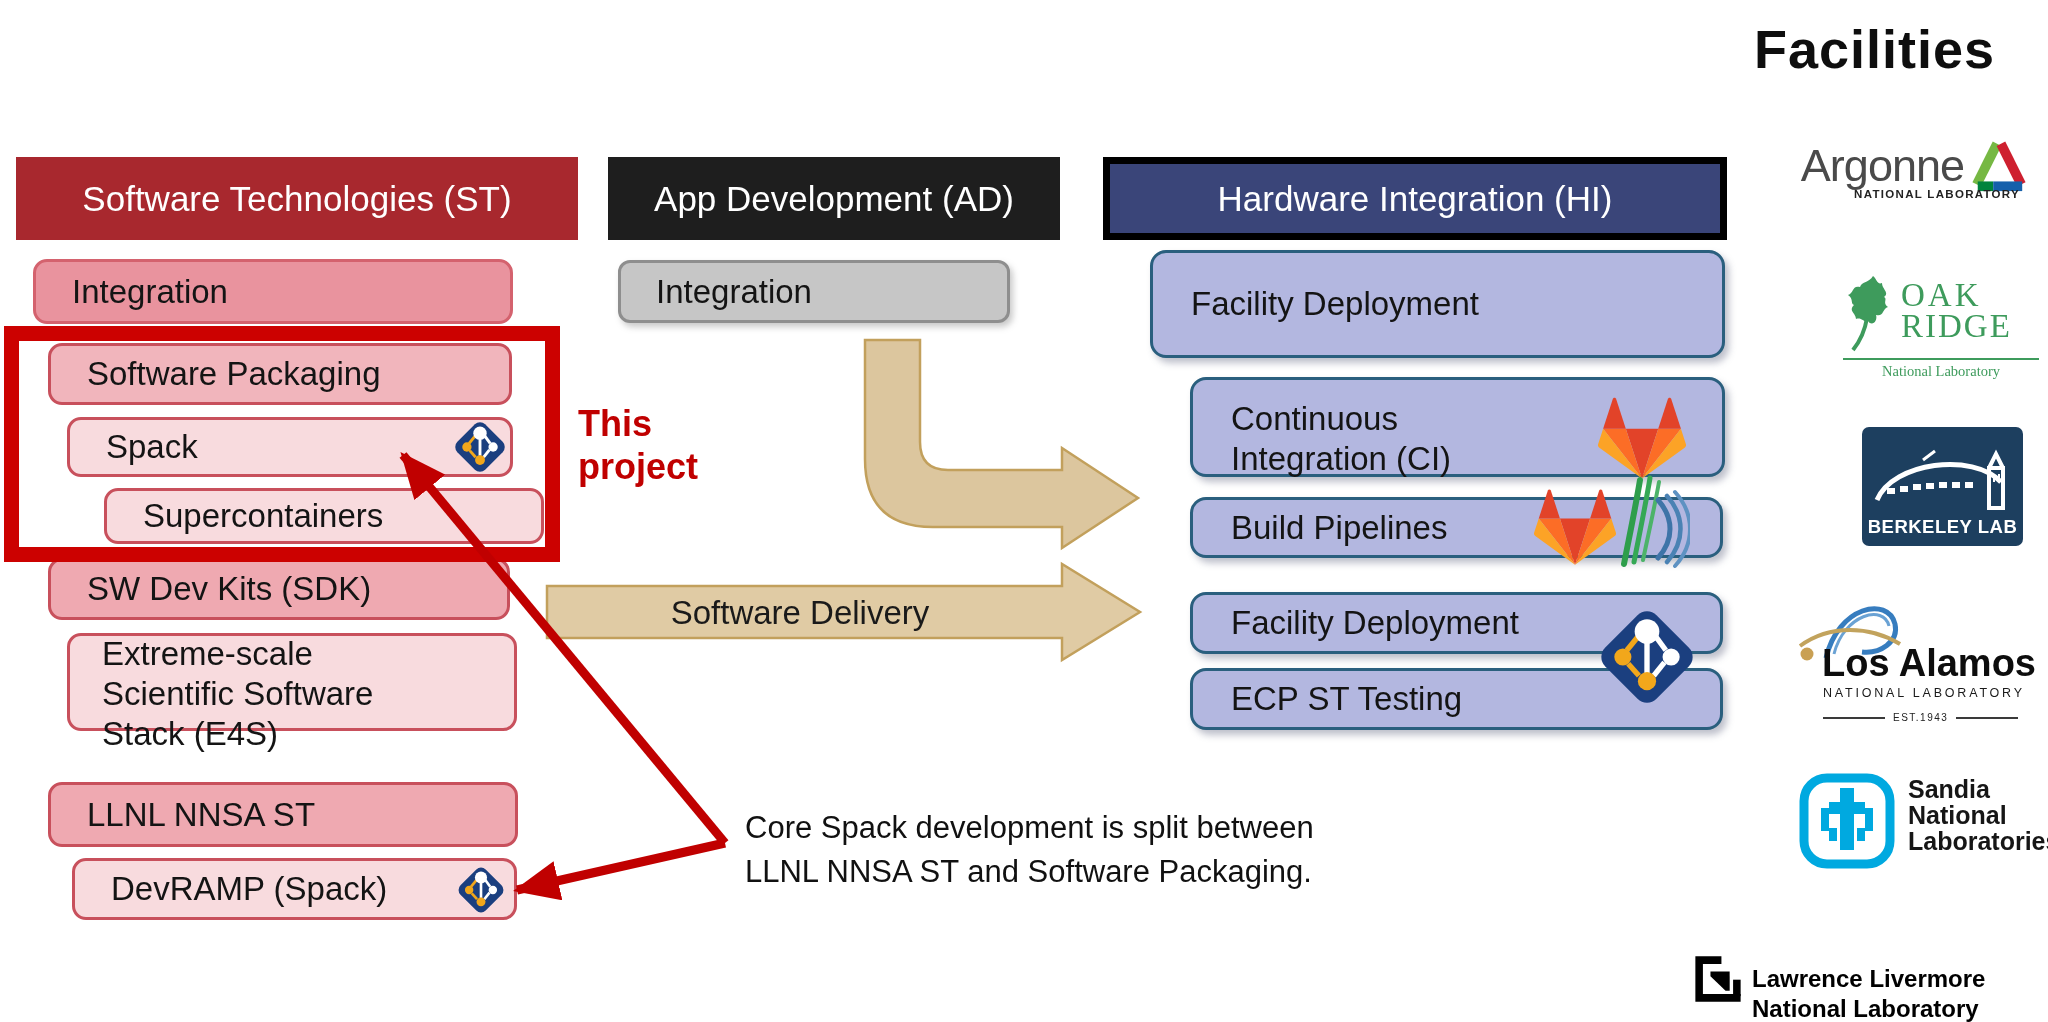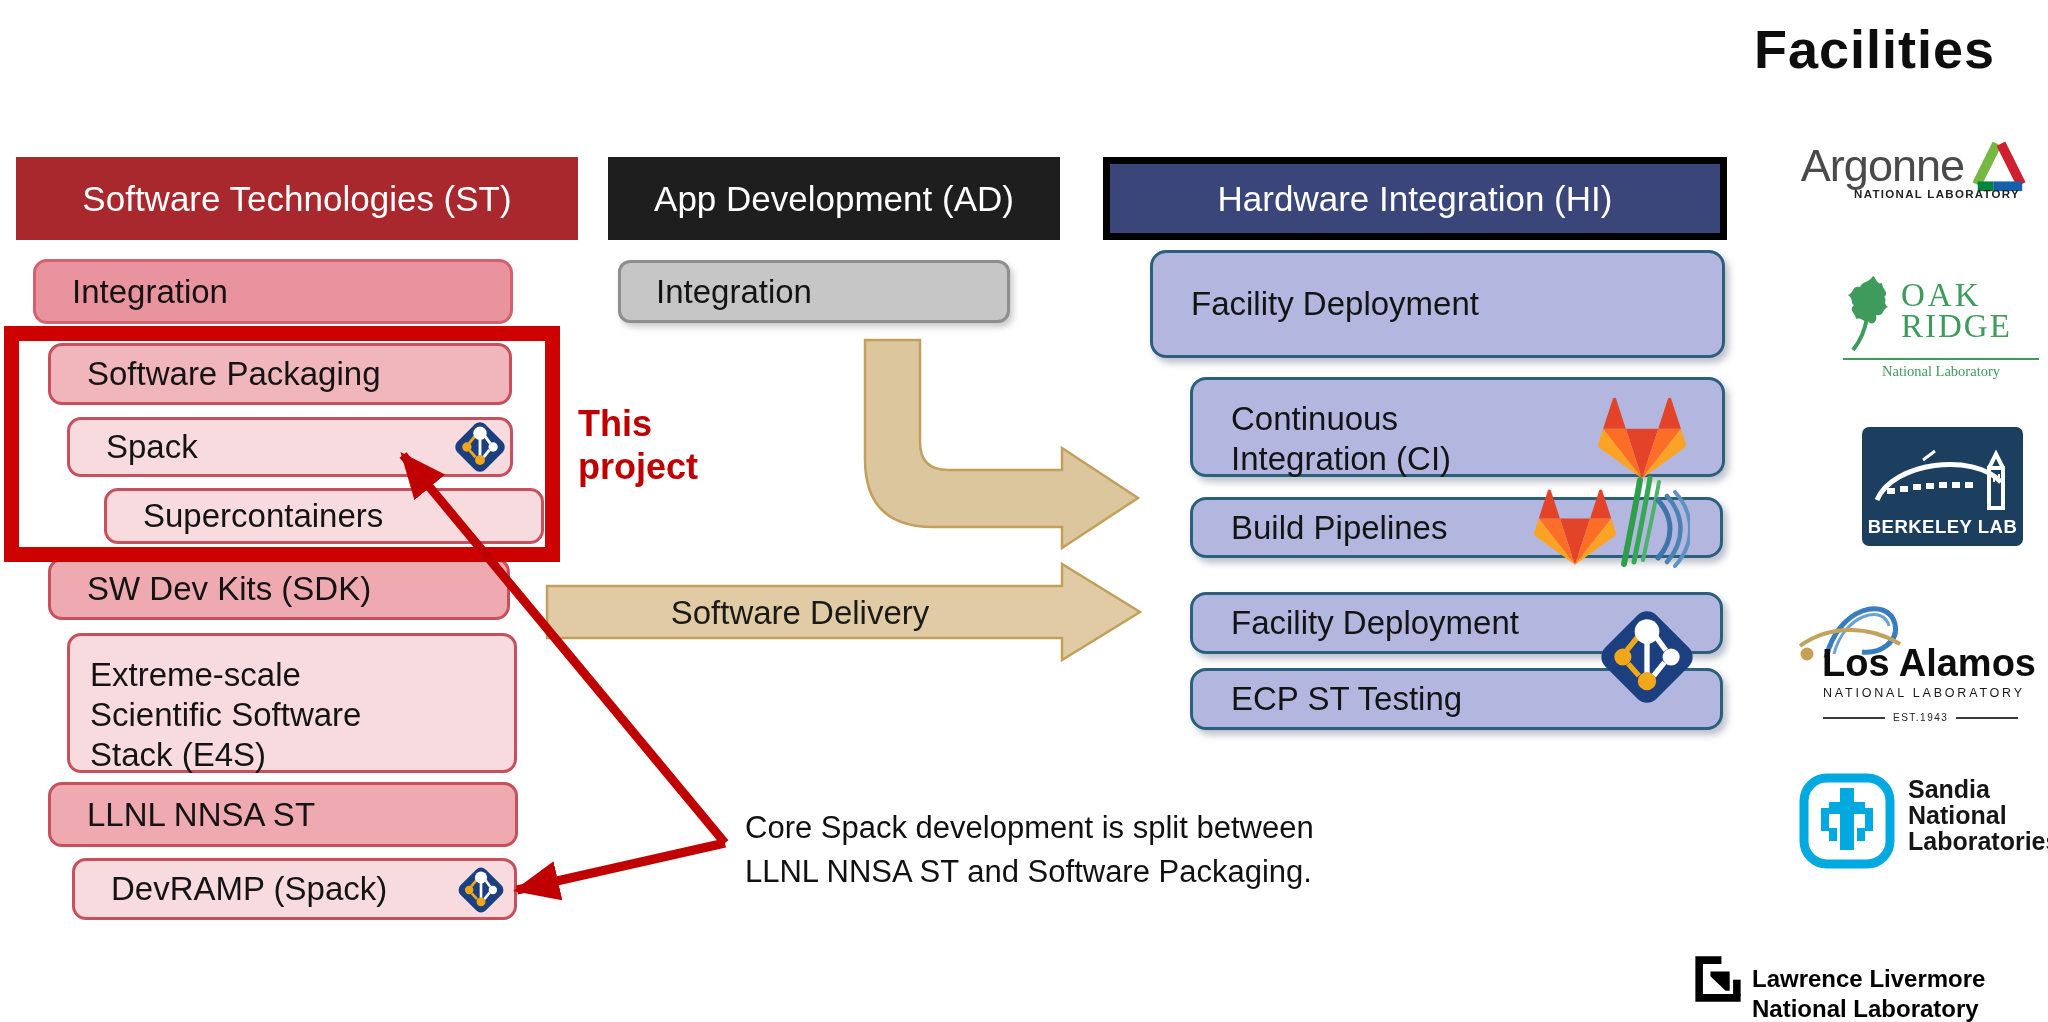--- a/index.html
+++ b/index.html
@@ -90,21 +90,21 @@
   </div>
   <div class="abs pbox pink-light" style="left:67px;top:417px;width:446px;height:60px;">
     <span>Spack</span>
   </div>
   <div class="abs pbox pink-light" style="left:67px;top:488px;width:440px;height:56px;margin-left:37px;">
     <span>Supercontainers</span>
   </div>
   <div class="abs pbox pink-mid" style="left:48px;top:558px;width:462px;height:62px;">
     <span>SW Dev Kits (SDK)</span>
   </div>
-  <div class="abs pbox pink-light" style="left:67px;top:633px;width:450px;height:140px;padding-left:20px;">
+  <div class="abs pbox pink-light" style="left:67px;top:633px;width:450px;height:98px;padding-left:32px;">
     <span class="wrap2" style="width:312px;">Extreme-scale Scientific Software Stack (E4S)</span>
   </div>
   <div class="abs pbox pink-mid" style="left:48px;top:782px;width:470px;height:65px;">
     <span>LLNL NNSA ST</span>
   </div>
   <div class="abs pbox pink-light" style="left:72px;top:858px;width:445px;height:62px;">
     <span>DevRAMP (Spack)</span>
   </div>
 
   <div class="abs red-frame"></div>

